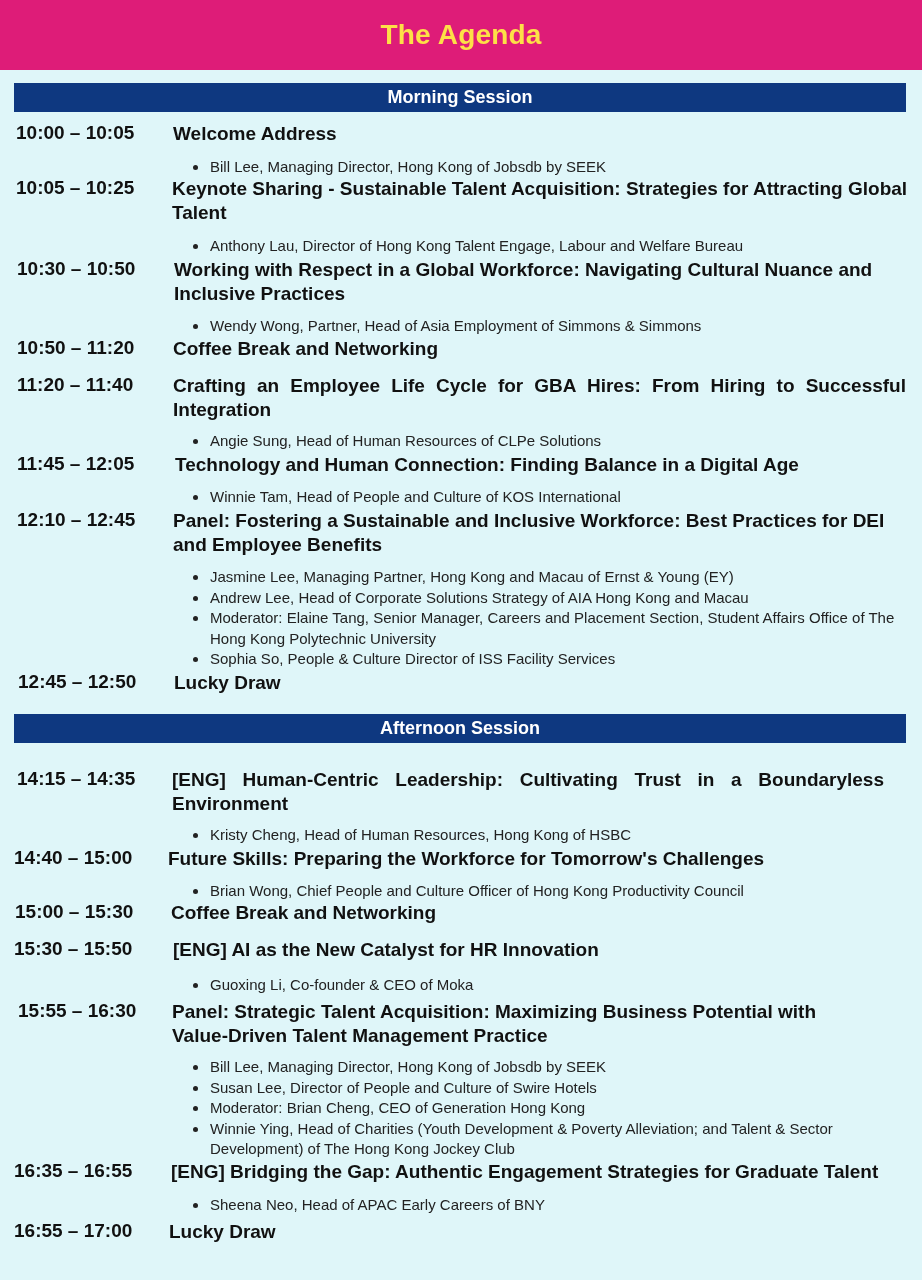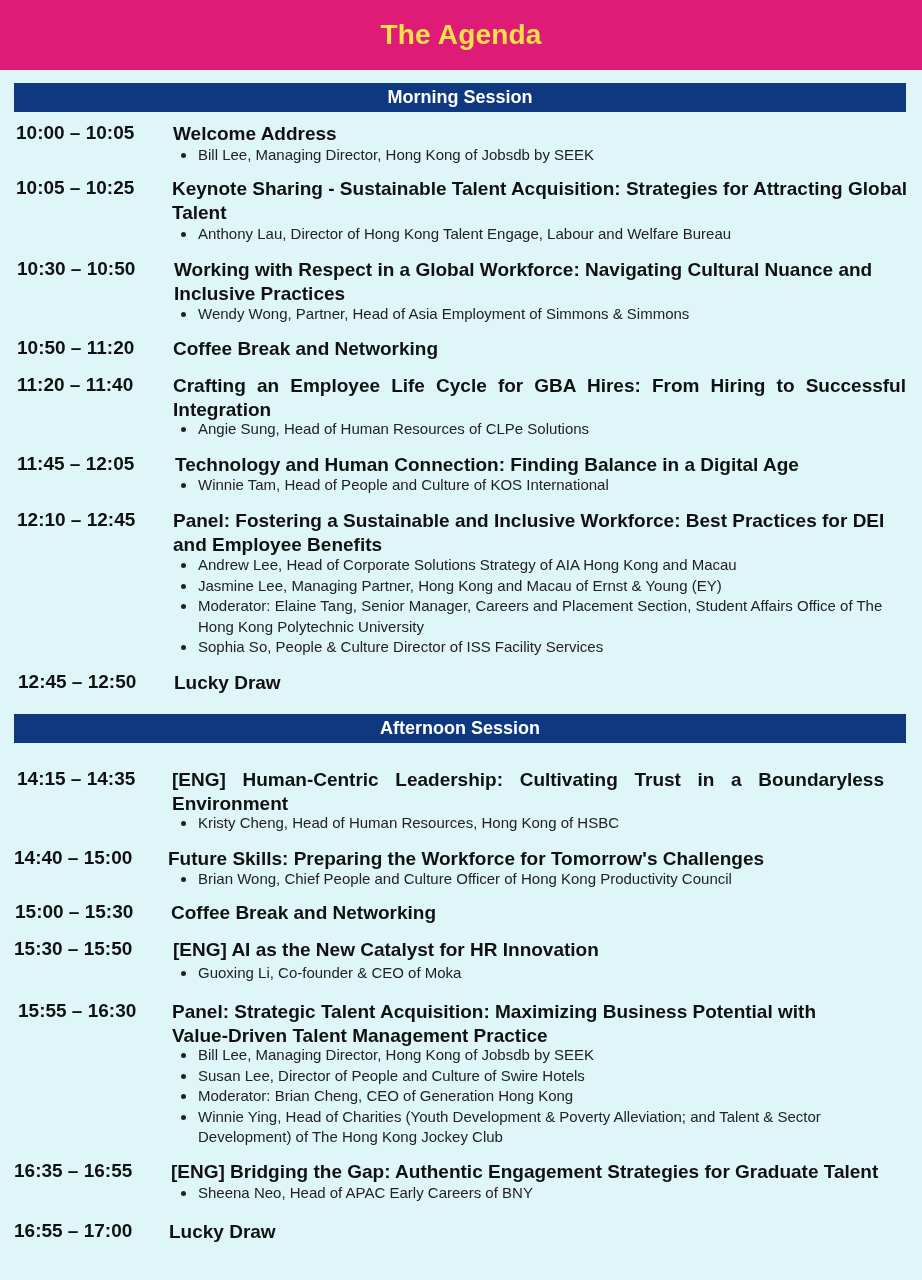--- a/index.html
+++ b/index.html
@@ -4,21 +4,21 @@
 <style>
   html,body{margin:0;padding:0;}
   body{width:922px;height:1280px;background:#dff6f9;font-family:"Liberation Sans",sans-serif;color:#111;position:relative;overflow:hidden;}
   .header{position:absolute;left:0;top:0;width:922px;height:70px;background:#de1c78;display:flex;align-items:center;justify-content:center;}
   .header h1{margin:0;color:#fde047;font-size:28px;font-weight:bold;letter-spacing:0.2px;}
   .session-bar{position:absolute;left:14px;width:892px;height:29px;background:#0e3880;color:#fff;font-weight:bold;font-size:18px;display:flex;align-items:center;justify-content:center;}
   .item{position:absolute;left:0;width:922px;}
   .time{position:absolute;font-weight:bold;font-size:19px;white-space:nowrap;}
   .title{position:absolute;left:172px;width:736px;font-weight:bold;font-size:19px;line-height:24px;}
   .title.justify{text-align:justify;text-align-last:left;}
-  .speakers{position:absolute;left:178px;width:720px;margin:0;padding:0;list-style:none;font-size:15px;line-height:20.5px;color:#222;}
+  .speakers{position:absolute;left:178px;width:720px;margin:12px;padding:0;list-style:none;font-size:15px;line-height:20.5px;color:#222;}
   .speakers li{position:relative;padding-left:20px;}
   .speakers li::before{content:"";position:absolute;left:3px;top:8px;width:5px;height:5px;border-radius:50%;background:#222;}
 </style>
 </head>
 <body>
 
 <div class="header">
   <h1>The Agenda</h1>
 </div>
 
@@ -66,22 +66,22 @@
   <div class="title" style="left:175px;">Technology and Human Connection: Finding Balance in a Digital Age</div>
   <ul class="speakers" style="top:22px;">
     <li>Winnie Tam, Head of People and Culture of KOS International</li>
   </ul>
 </div>
 
 <div class="item" style="top:509px;">
   <div class="time" style="left:17px;">12:10 – 12:45</div>
   <div class="title" style="left:173px;">Panel: Fostering a Sustainable and Inclusive Workforce: Best Practices for DEI and Employee Benefits</div>
   <ul class="speakers" style="top:46px;">
+    <li>Jasmine Lee, Managing Partner, Hong Kong and Macau of Ernst &amp; Young (EY)</li>
     <li>Andrew Lee, Head of Corporate Solutions Strategy of AIA Hong Kong and Macau</li>
-    <li>Jasmine Lee, Managing Partner, Hong Kong and Macau of Ernst &amp; Young (EY)</li>
     <li>Moderator: Elaine Tang, Senior Manager, Careers and Placement Section, Student Affairs Office of The Hong Kong Polytechnic University</li>
     <li>Sophia So, People &amp; Culture Director of ISS Facility Services</li>
   </ul>
 </div>
 
 <div class="item" style="top:671px;">
   <div class="time" style="left:18px;">12:45 – 12:50</div>
   <div class="title" style="left:174px;">Lucky Draw</div>
 </div>
 

